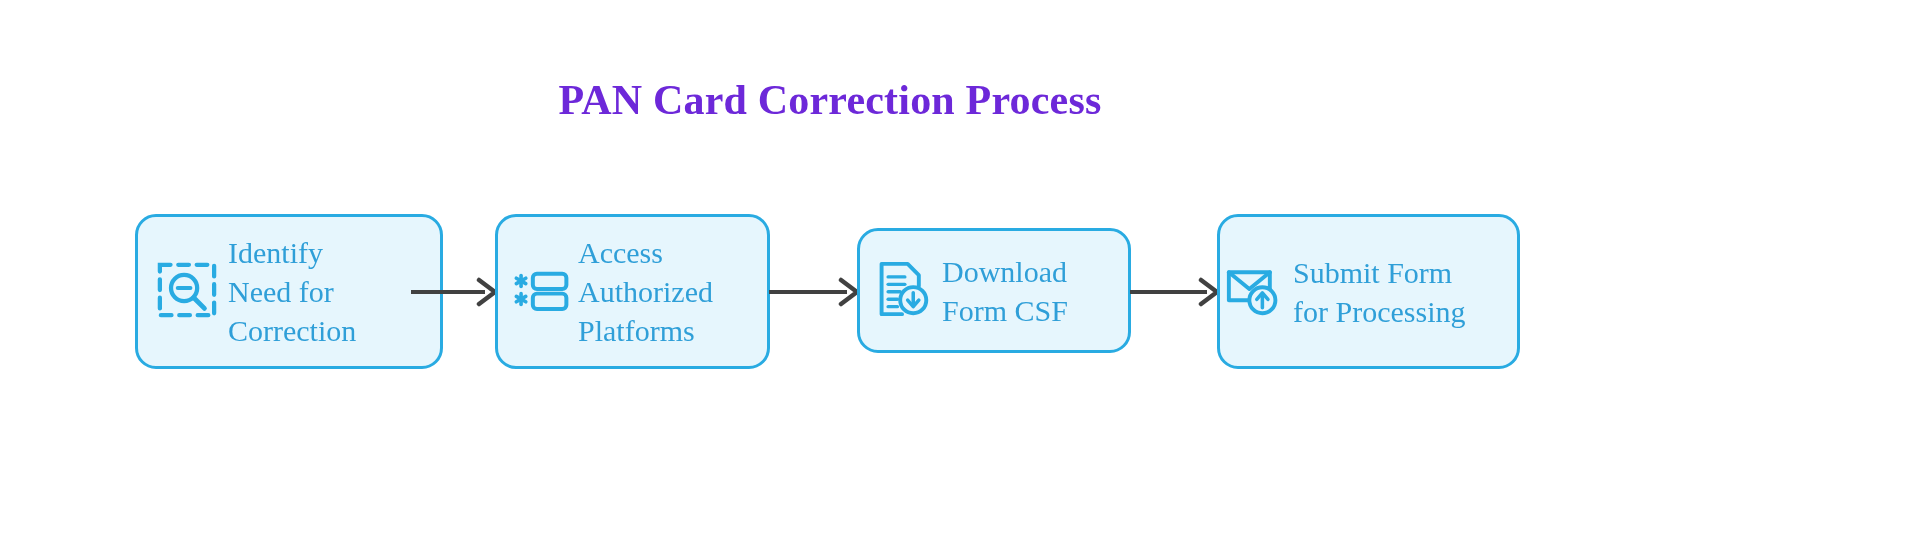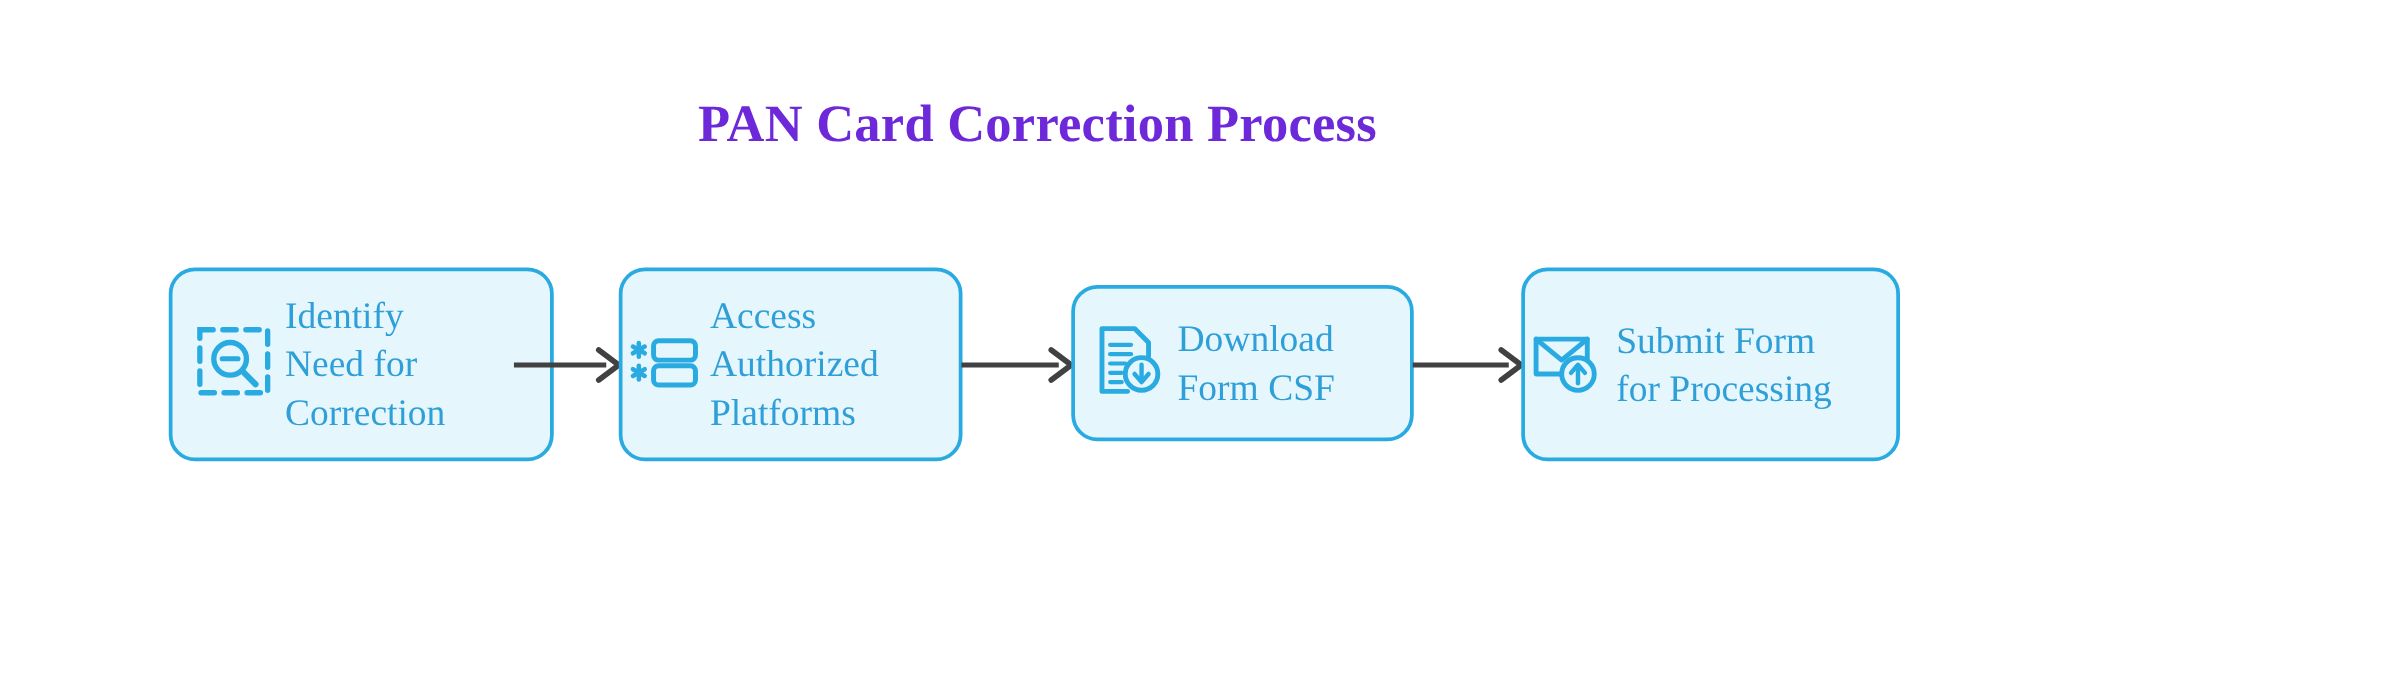--- a/index.html
+++ b/index.html
@@ -70,21 +70,21 @@
     font-family: "Liberation Serif", "DejaVu Serif", serif;
     font-size: 30px;
     line-height: 39px;
     text-align: left;
     white-space: pre-line;
   }
 
   
   #node-1 { left: 135px; top: 14px; width: 308px; height: 155px; padding: 0 14px 0 18px; }
   #node-1 .node-icon { margin-right: 10px; }
-  #node-2 { left: 495px; top: 14px; width: 275px; height: 155px; padding: 0 10px 0 4px; }
+  #node-2 { left: 495px; top: 14px; width: 275px; height: 155px; padding: 0 10px 0 14px; }
   #node-2 .node-icon { margin-right: 8px; }
   #node-3 { left: 857px; top: 28px; width: 274px; height: 125px; padding: 0 10px 0 16px; }
   #node-3 .node-icon { margin-right: 12px; }
   #node-4 { left: 1217px; top: 14px; width: 303px; height: 155px; padding: 0 10px 0 5px; }
   #node-4 .node-icon { margin-right: 10px; }
 
   
   .flow-arrow {
     position: absolute;
     top: 77px;

